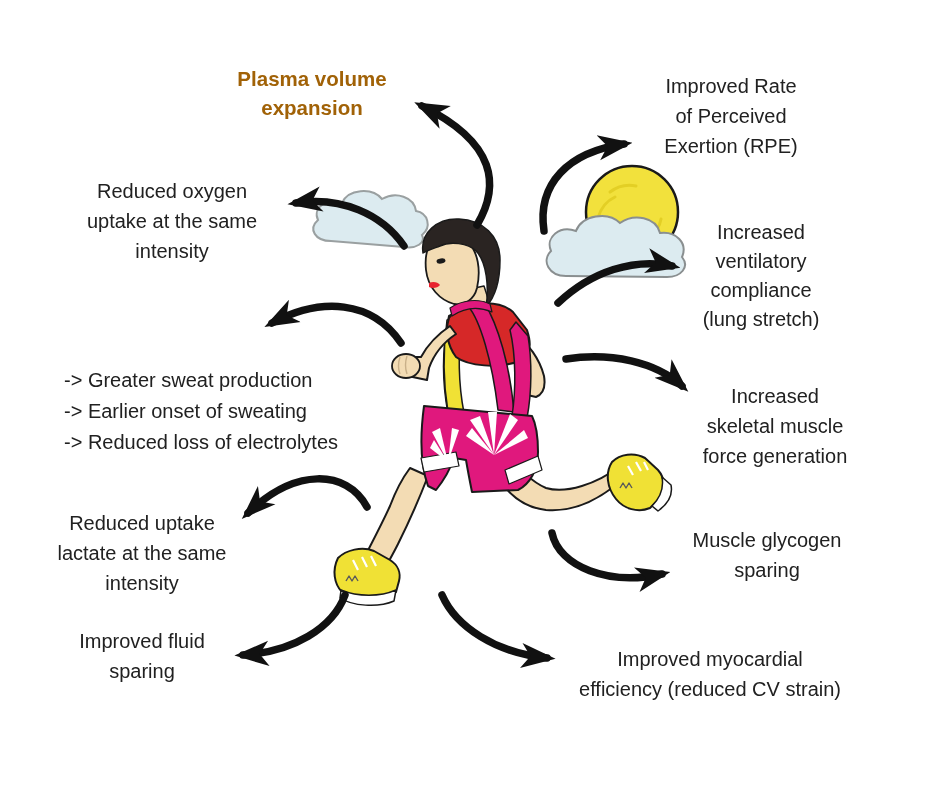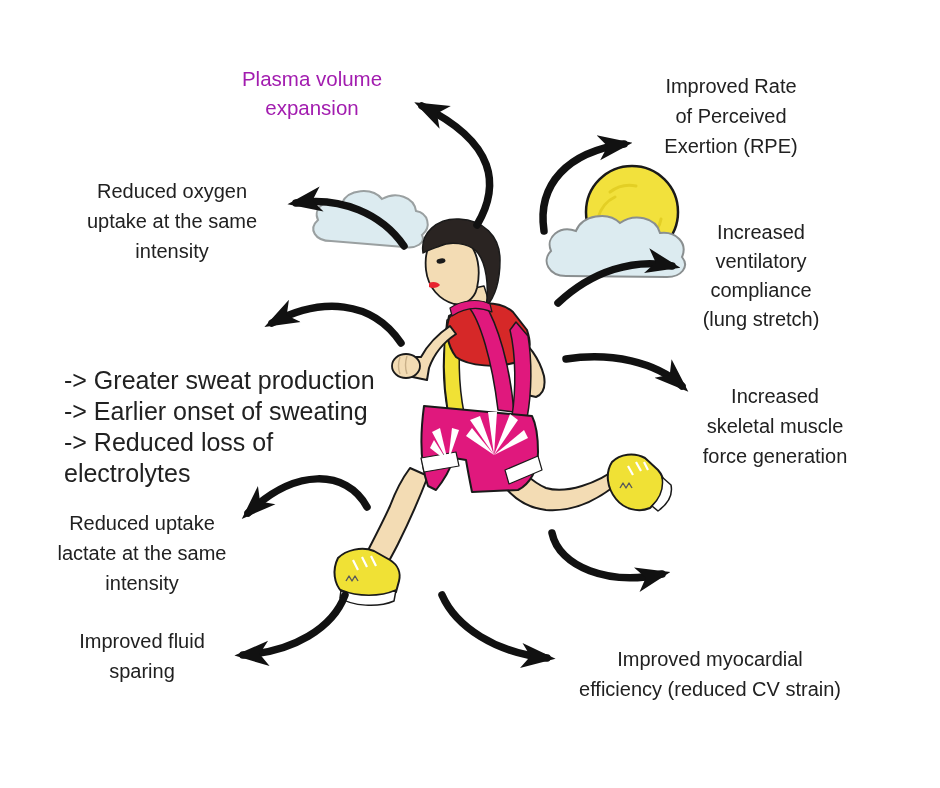--- a/index.html
+++ b/index.html
@@ -5,25 +5,25 @@
   html,body{margin:0;padding:0;background:#ffffff;}
   .canvas{
     position:relative;width:940px;height:788px;background:#ffffff;overflow:hidden;
     font-family:"Liberation Sans","DejaVu Sans",sans-serif;color:#212121;
   }
   .art{position:absolute;left:0;top:0;width:940px;height:788px;}
   .label{
     position:absolute;text-align:center;white-space:pre-line;
     font-size:20px;line-height:30px;color:#212121;
   }
-  .label.bold{font-weight:normal;color:#a21caf;font-size:20.5px;line-height:29px;}
+  .label.bold{font-weight:bold;color:#a16207;font-size:20.5px;line-height:29px;}
   .label.tight{line-height:29px;}
   .bullets{
     position:absolute;text-align:left;white-space:pre-line;
-    font-size:25px;line-height:31px;color:#212121;
+    font-size:20px;line-height:31px;color:#212121;
   }
 </style>
 </head>
 <body>
 
 <div class="canvas">
 
   <svg class="art" viewBox="0 0 940 788">
     <defs>
       <marker id="ah" viewBox="0 0 12 10" refX="9" refY="5" markerWidth="4.6" markerHeight="3.9" orient="auto-start-reverse">
@@ -140,20 +140,22 @@
 -&gt; Reduced loss of electrolytes</div>
 
   <div class="label" style="left:655px;top:381px;width:240px">Increased
 skeletal muscle
 force generation</div>
 
   <div class="label" style="left:22px;top:508px;width:240px">Reduced uptake
 lactate at the same
 intensity</div>
 
+  <div class="label" style="left:647px;top:525px;width:240px">Muscle glycogen
+sparing</div>
 
   <div class="label" style="left:42px;top:626px;width:200px">Improved fluid
 sparing</div>
 
   <div class="label" style="left:540px;top:644px;width:340px">Improved myocardial
 efficiency (reduced CV strain)</div>
 
 </div>
 
 </body></html>

